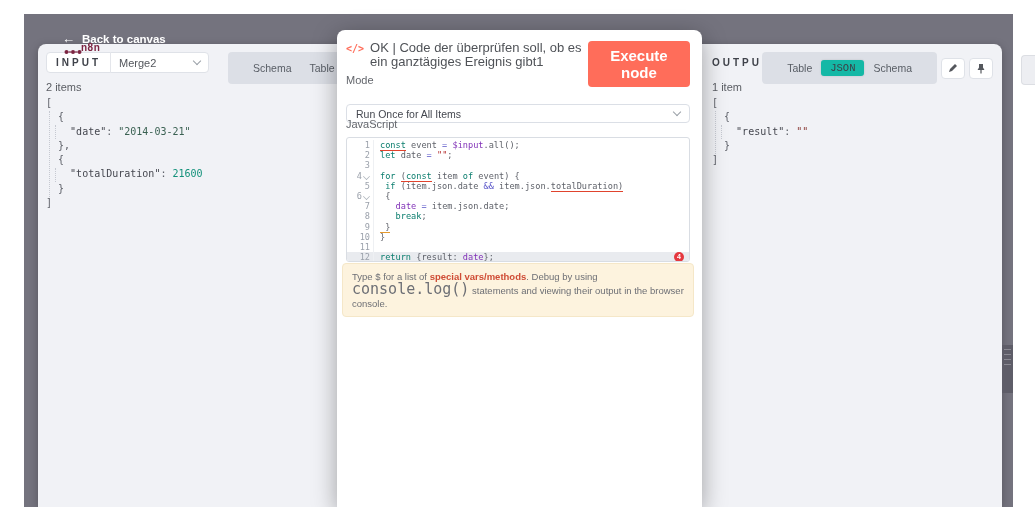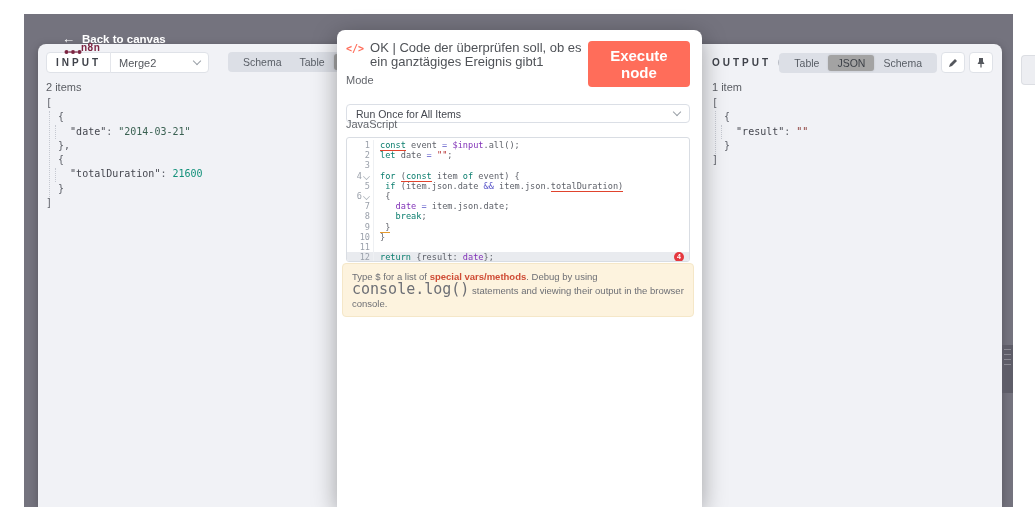--- a/index.html
+++ b/index.html
@@ -16,23 +16,23 @@
   .n8n-logo .mark { position:absolute; left:0; top:6px; }
   .n8n-logo .word { position:absolute; left:17px; top:1px; font-size:10px; font-weight:bold; letter-spacing:.5px; }
 
   
   .main-panel { position:absolute; left:38px; top:44px; width:964px; height:463px;
     background:#f1f2f6; border-radius:8px 8px 0 0; box-shadow:0 2px 8px rgba(0,0,0,.25); }
 
   
   .io-label { font-size:10px; letter-spacing:3px; color:#3f424a; font-weight:bold; }
   .tabgroup { display:flex; align-items:center; background:#dcdfe6; border-radius:4px;
-    padding:6px; height:20px; }
+    padding:16px; height:20px; }
   .tab { font-size:10.5px; color:#585d65; padding:2px 9px; border-radius:3px; cursor:pointer; white-space:nowrap; }
-  .tab.active { background:#a3a3a3; color:#3c4047; box-shadow:0 0 2px rgba(0,0,0,.15); }
+  .tab.active { background:#14b8a6; color:#3c4047; box-shadow:0 0 2px rgba(0,0,0,.15);font-family:Liberation Mono, monospace; }
   .chev { display:inline-block; width:6px; height:6px; border-right:1.5px solid #9aa0a8;
     border-bottom:1.5px solid #9aa0a8; transform:rotate(45deg); margin-top:-3px; }
   .icon-btn { width:24px; height:21px; background:#fff; border:1px solid #dfe2e8; border-radius:4px;
     display:flex; align-items:center; justify-content:center; cursor:pointer; }
 
   
   .input-head { position:absolute; left:8px; top:8px; display:flex; align-items:flex-start; }
   .io-select { display:flex; align-items:center; background:#fff; border:1px solid #dfe2e8;
     border-radius:4px; height:21px; width:163px; cursor:pointer; }
   .io-select .io-label { padding:0 9px; }

